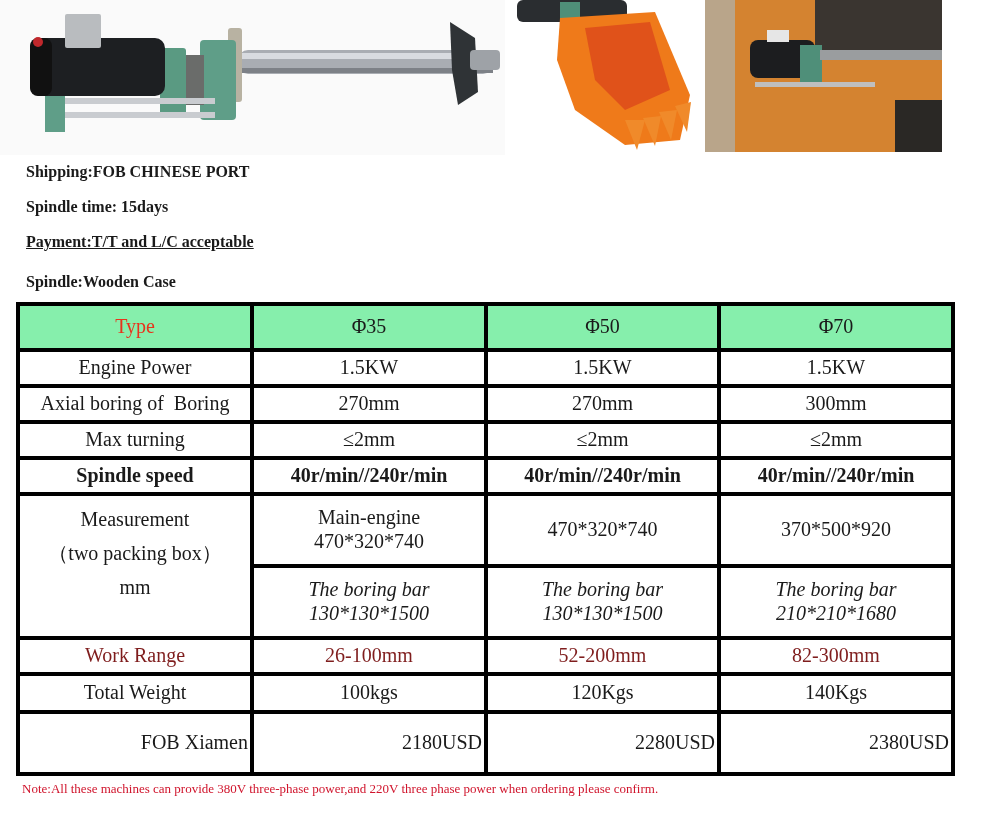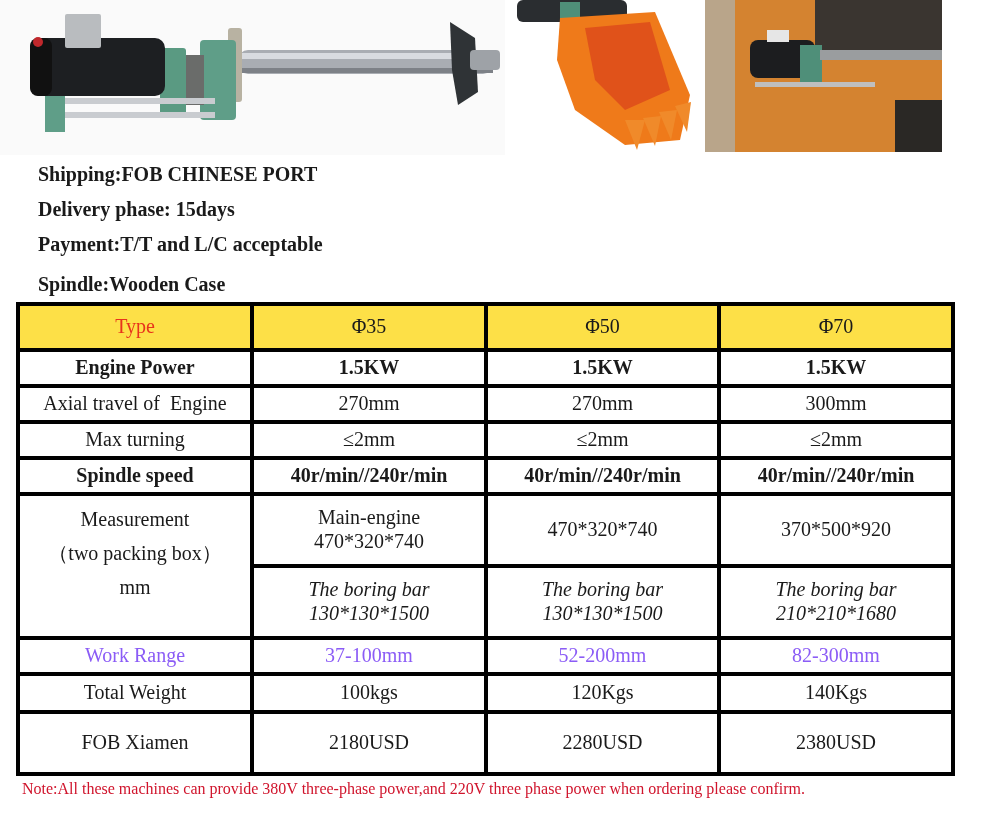--- a/index.html
+++ b/index.html
@@ -8,62 +8,62 @@
 
     
     .photos { position: absolute; left: 0; top: 0; width: 988px; height: 155px; }
     .photo { position: absolute; overflow: hidden; }
     #photo-machine { left: 0; top: 0; width: 505px; height: 155px; background: #fafafa; }
     #photo-bucket { left: 505px; top: 0; width: 200px; height: 155px; background: #ffffff; }
     #photo-onsite { left: 705px; top: 0; width: 237px; height: 152px; background: #c77a2e; }
     .photo svg { display: block; }
 
     
-    .info { position: absolute; left: 38px; font-weight: bold; font-size: 20px; color: #1a1a1a; white-space: nowrap; }
+    .info { position: absolute; left: 26px; font-weight: bold; font-size: 16px; color: #1a1a1a; white-space: nowrap; }
     #info-shipping { top: 163px; }
     #info-delivery { top: 198px; }
-    #info-payment  { top: 233px; }
+    #info-payment  { top: 233px; text-decoration: underline; }
     #info-package  { top: 273px; }
 
     
     table.spec {
       position: absolute; left: 16px; top: 302px;
       width: 935px;
       border-collapse: collapse;
       font-size: 20px;
       table-layout: fixed;
     }
     table.spec td {
       border: 4px solid #000;
       text-align: center;
       vertical-align: middle;
       line-height: 1.18;
       color: #1a1a1a;
       padding: 0 2px;
       background: #fff;
     }
-    table.spec tr.head td { background: #fde047; height: 46px; }
+    table.spec tr.head td { background: #86efac; height: 46px; }
     table.spec tr.head td.type-label { color: #e8331c; }
-    table.spec tr.r-power td { height: 36px; font-weight: bold; }
+    table.spec tr.r-power td { height: 36px; }
     table.spec tr.r-axial td { height: 36px; }
     table.spec tr.r-turn td { height: 36px; }
     table.spec tr.r-speed td { height: 36px; font-weight: bold; }
     table.spec tr.r-meas1 td { height: 72px; }
     table.spec tr.r-meas2 td { height: 72px; font-style: italic; }
-    table.spec tr.r-work td { height: 36px; color: #8b5cf6; }
+    table.spec tr.r-work td { height: 36px; color: #7f1d1d; }
     table.spec tr.r-weight td { height: 38px; }
-    table.spec tr.r-fob td { height: 62px; }
+    table.spec tr.r-fob td { height: 62px; text-align: right; }
     td.meas-label { vertical-align: top !important; padding-top: 6px !important; line-height: 1.7 !important; }
     .cell-line { display: block; }
     .gap-line { line-height: 1.75; }
 
     
     .note {
       position: absolute; left: 22px; top: 774px; width: 930px;
-      font-size: 16px; line-height: 29px; color: #d0142c;
+      font-size: 13px; line-height: 29px; color: #d0142c;
     }
   </style>
 </head>
 <body>
 
 <div class="photos">
   <div class="photo" id="photo-machine">
     <svg width="505" height="155" viewBox="0 0 505 155">
 
       <rect x="238" y="50" width="255" height="24" rx="10" fill="#a9adb3"></rect>
@@ -112,21 +112,21 @@
       <rect x="45" y="40" width="65" height="38" rx="8" fill="#1c1d1f"></rect>
       <rect x="62" y="30" width="22" height="12" fill="#e6e6e6"></rect>
       <rect x="95" y="45" width="22" height="40" fill="#4f8f79"></rect>
       <rect x="115" y="50" width="122" height="10" fill="#9a9d9f"></rect>
       <rect x="50" y="82" width="120" height="5" fill="#bfbfbf"></rect>
     </svg>
   </div>
 </div>
 
 <div class="info" id="info-shipping">Shipping:FOB CHINESE PORT</div>
-<div class="info" id="info-delivery">Delivery phase: 15days</div>
+<div class="info" id="info-delivery">Spindle time: 15days</div>
 <div class="info" id="info-payment">Payment:T/T and L/C acceptable</div>
 <div class="info" id="info-package">Spindle:Wooden Case</div>
 
 <table class="spec">
   <colgroup>
     <col style="width:234px">
       <col style="width:234px">
       <col style="width:233px">
       <col style="width:234px">
   </colgroup>
@@ -137,21 +137,21 @@
     <td>Φ50</td>
     <td>Φ70</td>
   </tr>
   <tr class="r-power">
     <td>Engine Power</td>
     <td>1.5KW</td>
     <td>1.5KW</td>
     <td>1.5KW</td>
   </tr>
   <tr class="r-axial">
-    <td style="white-space:pre;">Axial travel of  Engine</td>
+    <td style="white-space:pre;">Axial boring of  Boring</td>
     <td>270mm</td>
     <td>270mm</td>
     <td>300mm</td>
   </tr>
   <tr class="r-turn">
     <td>Max turning</td>
     <td>≤2mm</td>
     <td>≤2mm</td>
     <td>≤2mm</td>
   </tr>
@@ -187,21 +187,21 @@
       <span class="cell-line">The boring bar</span>
       <span class="cell-line">130*130*1500</span>
     </td>
     <td class="gap-line">
       <span class="cell-line">The boring bar</span>
       <span class="cell-line">210*210*1680</span>
     </td>
   </tr>
   <tr class="r-work">
     <td>Work Range</td>
-    <td>37-100mm</td>
+    <td>26-100mm</td>
     <td>52-200mm</td>
     <td>82-300mm</td>
   </tr>
   <tr class="r-weight">
     <td>Total Weight</td>
     <td>100kgs</td>
     <td>120Kgs</td>
     <td>140Kgs</td>
   </tr>
   <tr class="r-fob">

